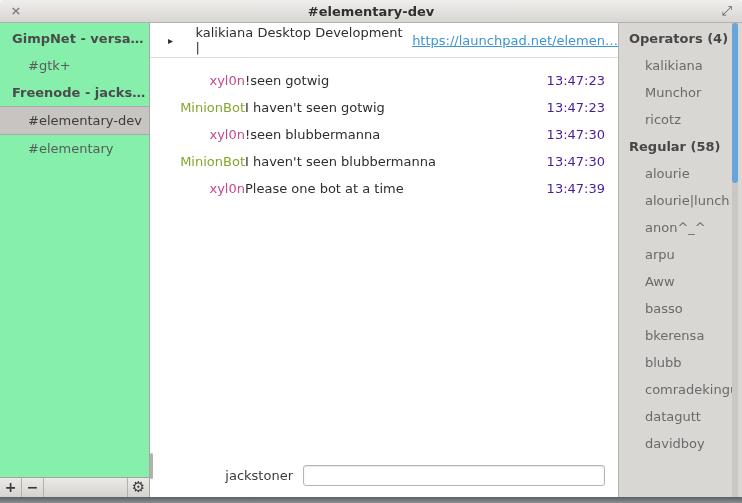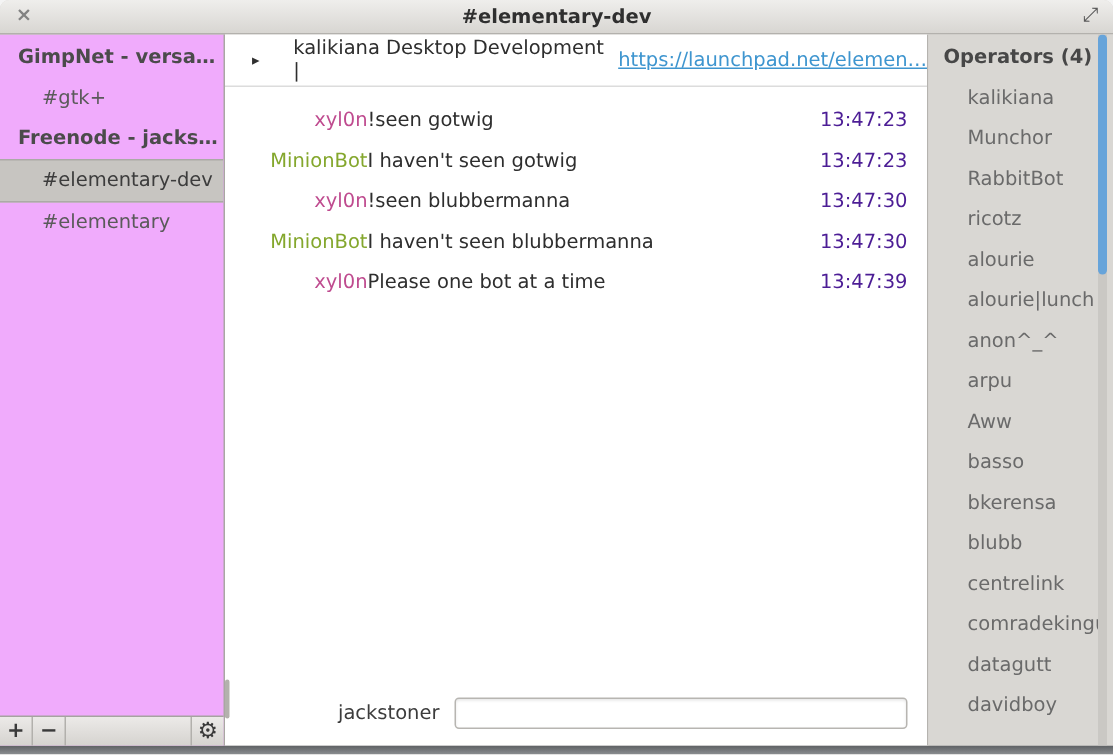--- a/index.html
+++ b/index.html
@@ -16,21 +16,21 @@
     text-align:center; line-height:16px; color:#828282; font-weight:bold;
     font-size:13px; cursor:default; }
   .win-title { flex:1; text-align:center; font-weight:bold; color:#2f2f2f; }
   .max-btn { position:absolute; right:7px; top:3px; width:16px; height:16px;
     text-align:center; line-height:16px; color:#5a5a5a; font-size:13px; }
 
   
   .content { display:flex; height:474px; }
 
   
-  .left-sidebar { width:150px; background:#f0abfc; border-right:1px solid #a9a7a3;
+  .left-sidebar { width:150px; background:#86efac; border-right:1px solid #a9a7a3;
     display:flex; flex-direction:column; }
   .channel-list { flex:1; padding-top:2px; overflow:hidden; }
   .row { height:27px; line-height:27px; white-space:nowrap; overflow:hidden; }
   .row.server { font-weight:bold; padding-left:12px; color:#4b4b4b; }
   .row.channel { padding-left:28px; color:#5a5a5a; }
   .row.channel.selected { background:#c7c5c1; border-top:1px solid #abaaa6;
     border-bottom:1px solid #abaaa6; color:#3c3c3c; height:29px; line-height:27px; }
   .sidebar-footer { height:20px; border-top:1px solid #a5a3a0;
     background:linear-gradient(#eceae8,#d5d3cf); display:flex; }
   .tool-btn { width:22px; text-align:center; line-height:19px; color:#3a3a3a;
@@ -143,31 +143,30 @@
         <input class="msg-entry" type="text" placeholder="" style="">
       </div>
       <div class="pane-grip"></div>
     </div>
 
     <div class="right-sidebar">
       <div class="user-list" id="user-list">
           <div class="row group-header">Operators (4)</div>
           <div class="row user">kalikiana</div>
           <div class="row user">Munchor</div>
-          <div class="row user">RabbitBot</div>
           <div class="row user">ricotz</div>
+          <div class="row group-header">Regular (58)</div>
           <div class="row user">alourie</div>
           <div class="row user">alourie|lunch</div>
           <div class="row user">anon^_^</div>
           <div class="row user">arpu</div>
           <div class="row user">Aww</div>
           <div class="row user">basso</div>
           <div class="row user">bkerensa</div>
           <div class="row user">blubb</div>
-          <div class="row user">centrelink</div>
           <div class="row user">comradekingu</div>
           <div class="row user">datagutt</div>
           <div class="row user">davidboy</div>
         </div>
       <div class="scroll-track"></div>
       <div class="scroll-thumb"></div>
     </div>
 
   </div>
 

